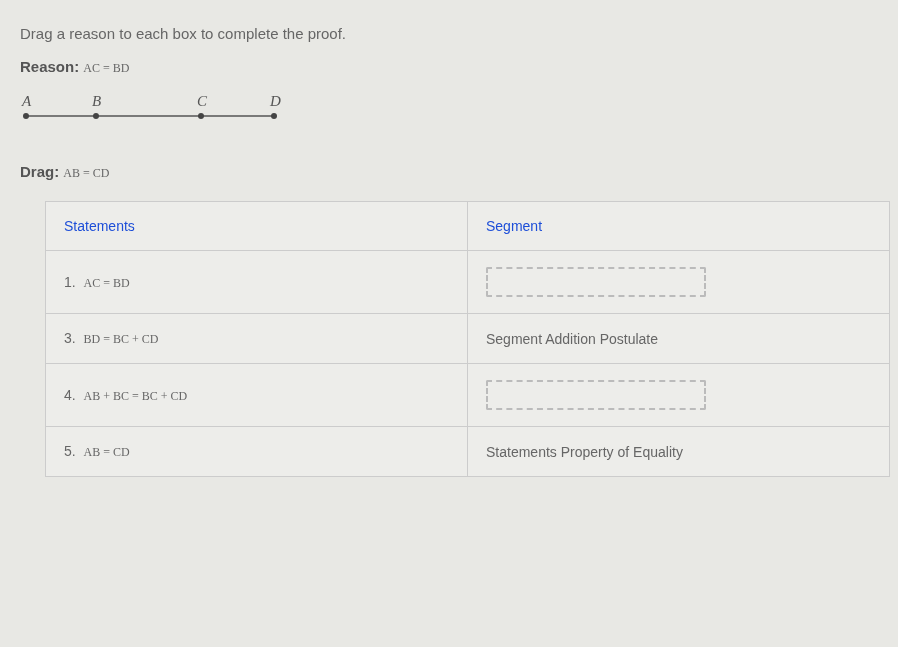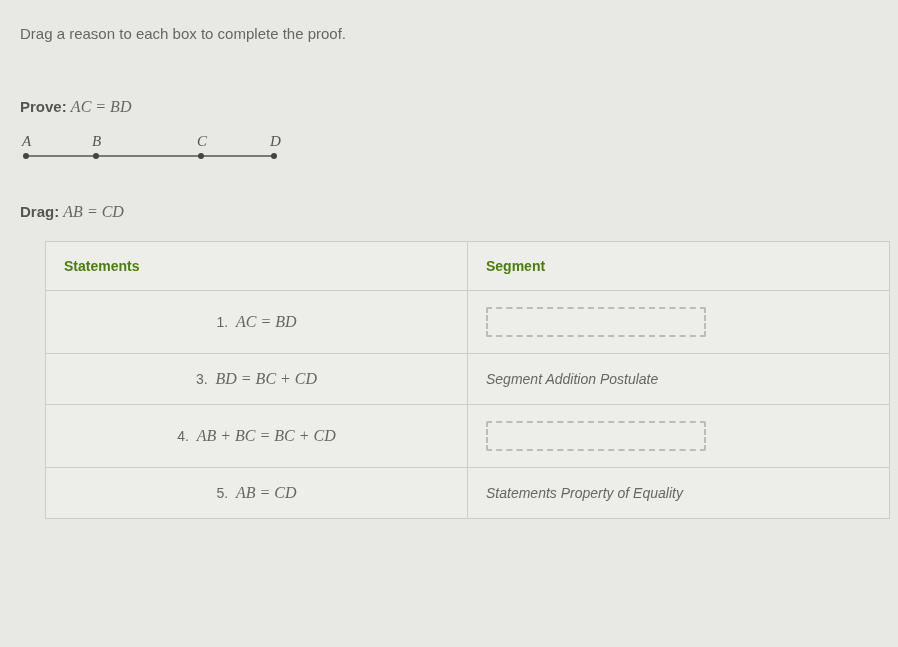--- a/index.html
+++ b/index.html
@@ -12,35 +12,34 @@
       background: #e8e8e4;
       color: #555;
       padding: 25px 20px;
       width: 898px;
       height: 647px;
       overflow: hidden;
     }
     .instruction {
       font-size: 15px;
       color: #666;
-      margin-bottom: 56px;
+      margin-bottom: 16px;
     }
     .given, .prove {
       font-size: 15px;
       color: #666;
       margin-bottom: 18px;
     }
     .given strong, .prove strong {
       font-weight: bold;
       color: #555;
     }
     .math {
       font-family: 'Times New Roman', serif;
-      font-style: italic;
-      font-size: 16px;
+      font-size: 12px;
     }
     .diagram {
       margin: 15px 0 35px 0;
     }
     .table-container {
       margin-left: 25px;
       margin-top: 20px;
     }
     table {
       border-collapse: collapse;
@@ -48,31 +47,29 @@
     }
     th, td {
       text-align: left;
       border: 1px solid #ccc;
       padding: 16px 18px;
       font-size: 14px;
       color: #666;
       background: #ededea;
     }
     th {
-      font-weight: bold;
-      color: #4d7c0f;
+      font-weight: normal;
+      color: #1d4ed8;
       background: #ededea;
     }
     td.statement {
       width: 50%;
-      text-align: center;
     }
     td.reason {
       width: 50%;
-      font-style: italic;
     }
     .drop-zone {
       display: inline-block;
       width: 220px;
       height: 30px;
       border: 2px dashed #bbb;
       border-radius: 2px;
       background: transparent;
       vertical-align: middle;
     }
@@ -80,21 +77,21 @@
       font-style: normal;
       margin-right: 4px;
     }
   </style>
 </head>
 <body>
 
 <div class="instruction">Drag a reason to each box to complete the proof.</div>
 
 <div class="given">
-  <strong>Prove:</strong>
+  <strong>Reason:</strong>
   <span class="math">AC = BD</span>
 </div>
 
 <div class="diagram">
   <svg width="270" height="30">
     <line x1="6" y1="22" x2="254" y2="22" stroke="#555" stroke-width="1.5"></line>
     <g id="diagram-points">
         <circle cx="6" cy="22" r="3" fill="#444"></circle>
         <text x="2" y="12" font-family="Times New Roman, serif" font-style="italic" font-size="15" fill="#555">A</text>
         <circle cx="76" cy="22" r="3" fill="#444"></circle>

